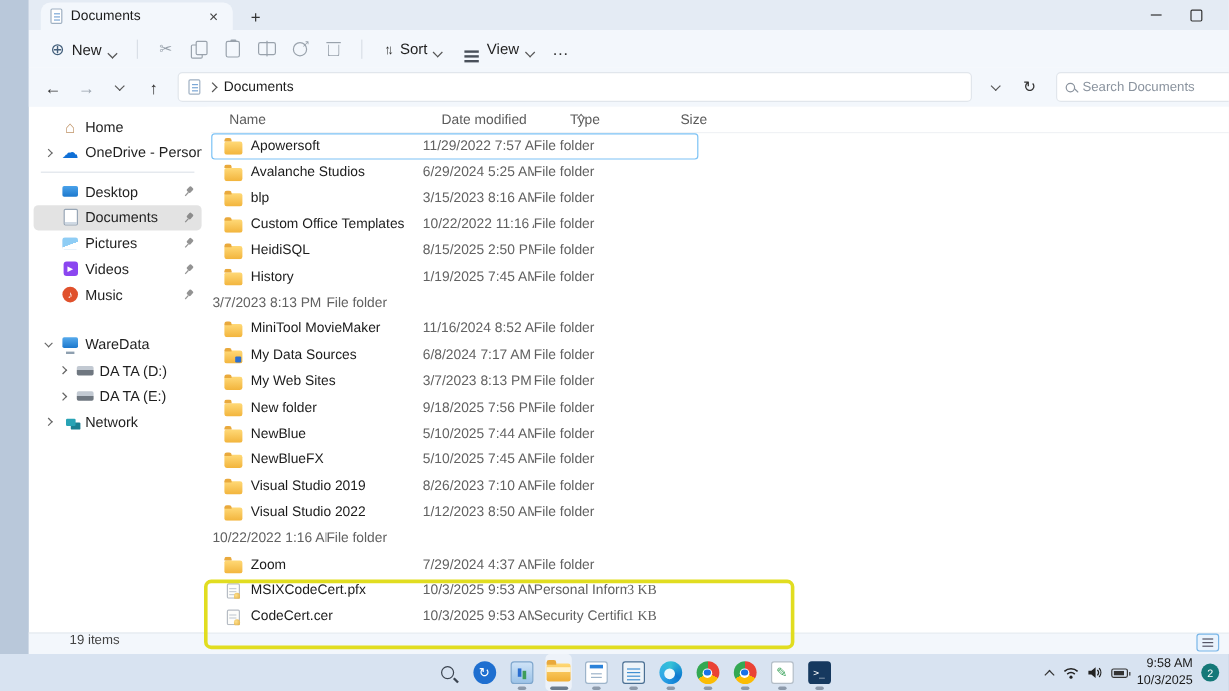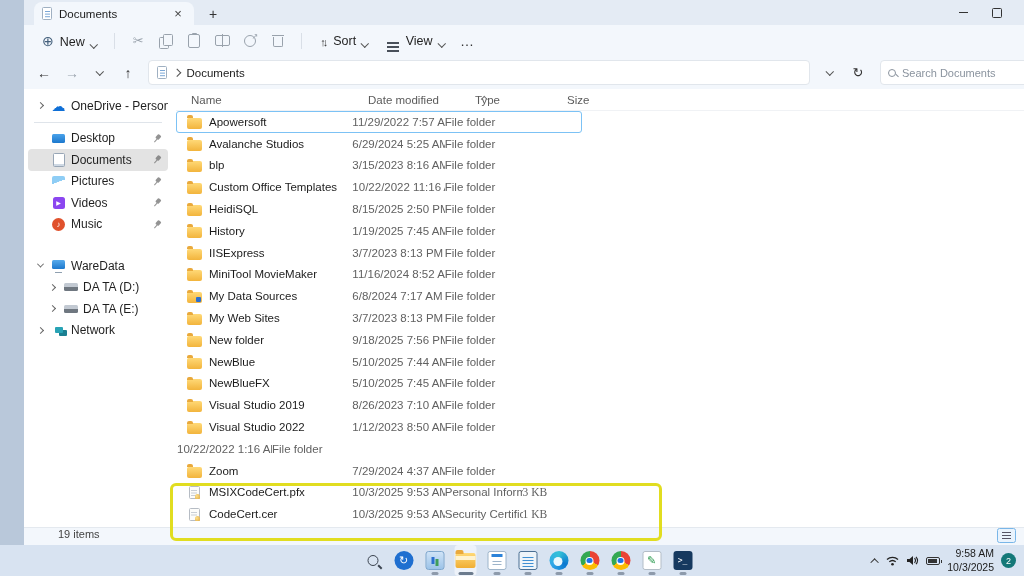--- a/index.html
+++ b/index.html
@@ -222,20 +222,26 @@
     <div class="nav-btn g-refresh"></div>
     <div class="search-box">
       <span class="mag"></span>
       <input type="text" placeholder="Search Documents" style="">
     </div>
   </div>
 
   <div class="wbody">
     <div class="sidebar" id="sidebar">
         <div class="sb-item">
+    <span class="sb-chev-slot"></span>
+    <span class="ic16 ico-home"></span>
+    <span class="sb-label">Home</span>
+
+  </div>
+        <div class="sb-item">
     <span class="sb-chev-slot">
             <span class="chev chev-right"></span>
           </span>
     <span class="ic16 ico-cloud"></span>
     <span class="sb-label">OneDrive - Personal</span>
 
   </div>
         <div class="sb-div"></div>
         <div class="sb-item">
     <span class="sb-chev-slot"></span>
@@ -370,26 +376,20 @@
               <span class="fic">
                 <span class="fi-folder"></span>
               </span>
               <span class="nm">History</span>
             </span>
     <span class="c-date">1/19/2025 7:45 AM</span>
     <span class="c-type">File folder</span>
     <span class="c-size"></span>
   </div>
           <div class="frow">
-    <span class="c-name">
-              <span class="fic">
-                <span class="fi-folder"></span>
-              </span>
-              <span class="nm">IISExpress</span>
-            </span>
     <span class="c-date">3/7/2023 8:13 PM</span>
     <span class="c-type">File folder</span>
     <span class="c-size"></span>
   </div>
           <div class="frow">
     <span class="c-name">
               <span class="fic">
                 <span class="fi-folder"></span>
               </span>
               <span class="nm">MiniTool MovieMaker</span>

